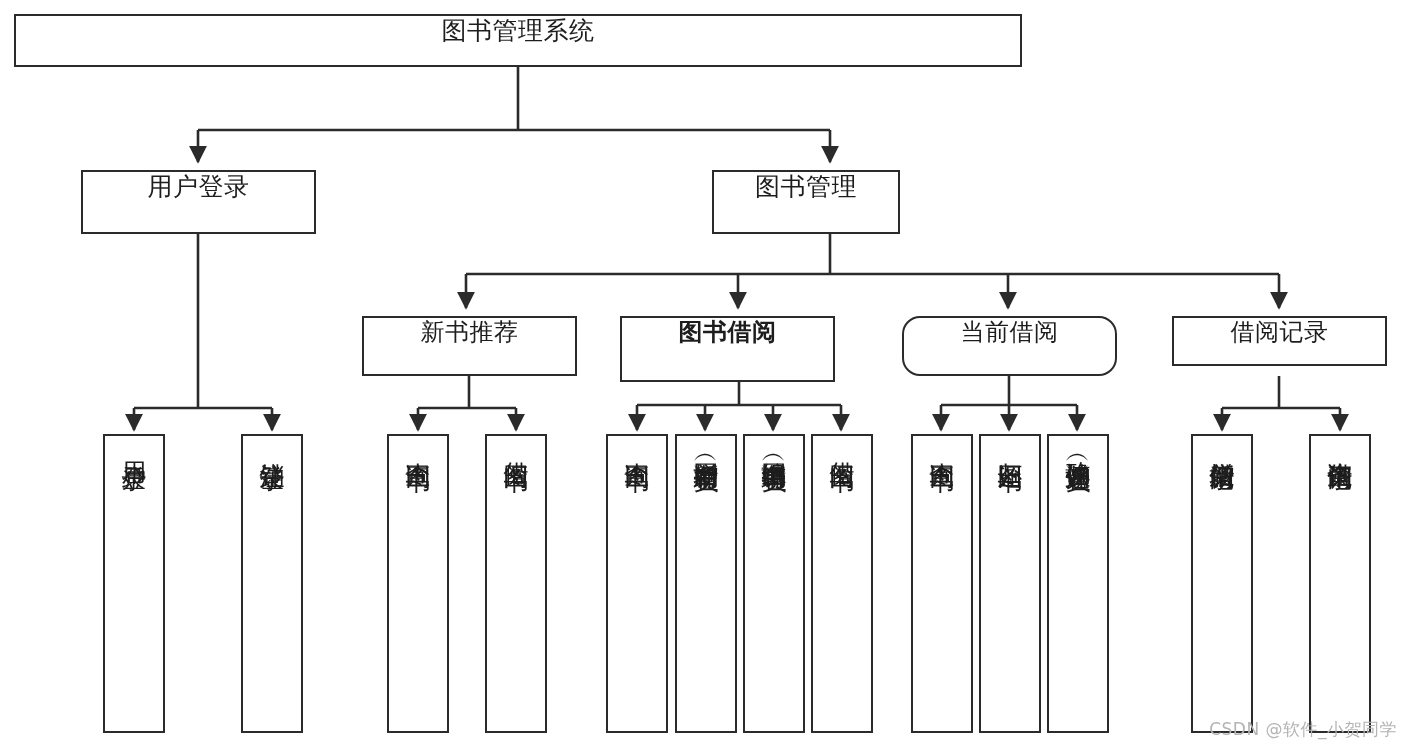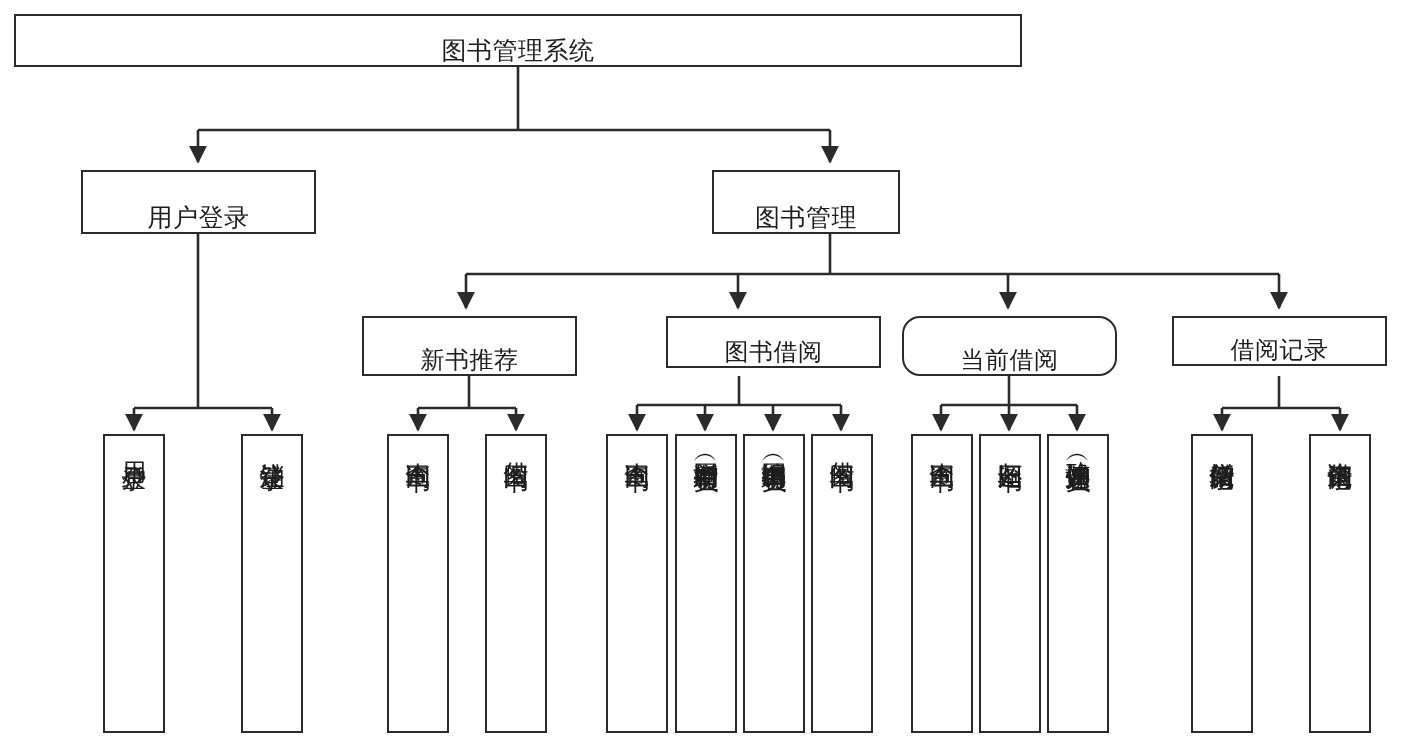--- a/index.html
+++ b/index.html
@@ -26,21 +26,21 @@
     width: 1405px;
     height: 747px;
     pointer-events: none;
   }
   .node {
     position: absolute;
     box-sizing: border-box;
     border: 2.5px solid #2b2b2b;
     background: #ffffff;
     display: flex;
-    align-items: flex-end;
+    align-items: flex-start;
     justify-content: center;
     text-align: center;
   }
   .node .label {
     display: block;
     line-height: 1.18;
     letter-spacing: 0.5px;
     color: #1d1d1d;
   }
   .node.root .label { font-size: 25px; }
@@ -137,21 +137,21 @@
   <div class="node l2" style="left:81px; top:170px; width:235px; height:64px;">
     <span class="label">用户登录</span>
   </div>
   <div class="node l2" style="left:712px; top:170px; width:188px; height:64px;">
     <span class="label">图书管理</span>
   </div>
 
   <div class="node l3" style="left:362px; top:316px; width:215px; height:60px;">
     <span class="label">新书推荐</span>
   </div>
-  <div class="node l3" style="left:666px; top:316px; width:215px; height:52px;">
+  <div class="node l3" style="left:620px; top:316px; width:215px; height:66px;font-weight:bold;">
     <span class="label">图书借阅</span>
   </div>
   <div class="node l3" style="left:902px; top:316px; width:215px; height:60px;border-radius:18px;">
     <span class="label">当前借阅</span>
   </div>
   <div class="node l3" style="left:1172px; top:316px; width:215px; height:50px;">
     <span class="label">借阅记录</span>
   </div>
 
   <div class="node leaf" style="left:103px; top:434px; width:62px; height:299px;">
@@ -191,14 +191,15 @@
     <span class="label">确认归还（管理员）</span>
   </div>
 
   <div class="node leaf tall" style="left:1191px; top:434px; width:62px; height:299px;">
     <span class="label">新增借阅记录</span>
   </div>
   <div class="node leaf tall" style="left:1309px; top:434px; width:62px; height:299px;">
     <span class="label">查询借阅记录</span>
   </div>
 
+  <div id="watermark">CSDN @软件_小贺同学</div>
 
 </div>
 
 </body></html>

